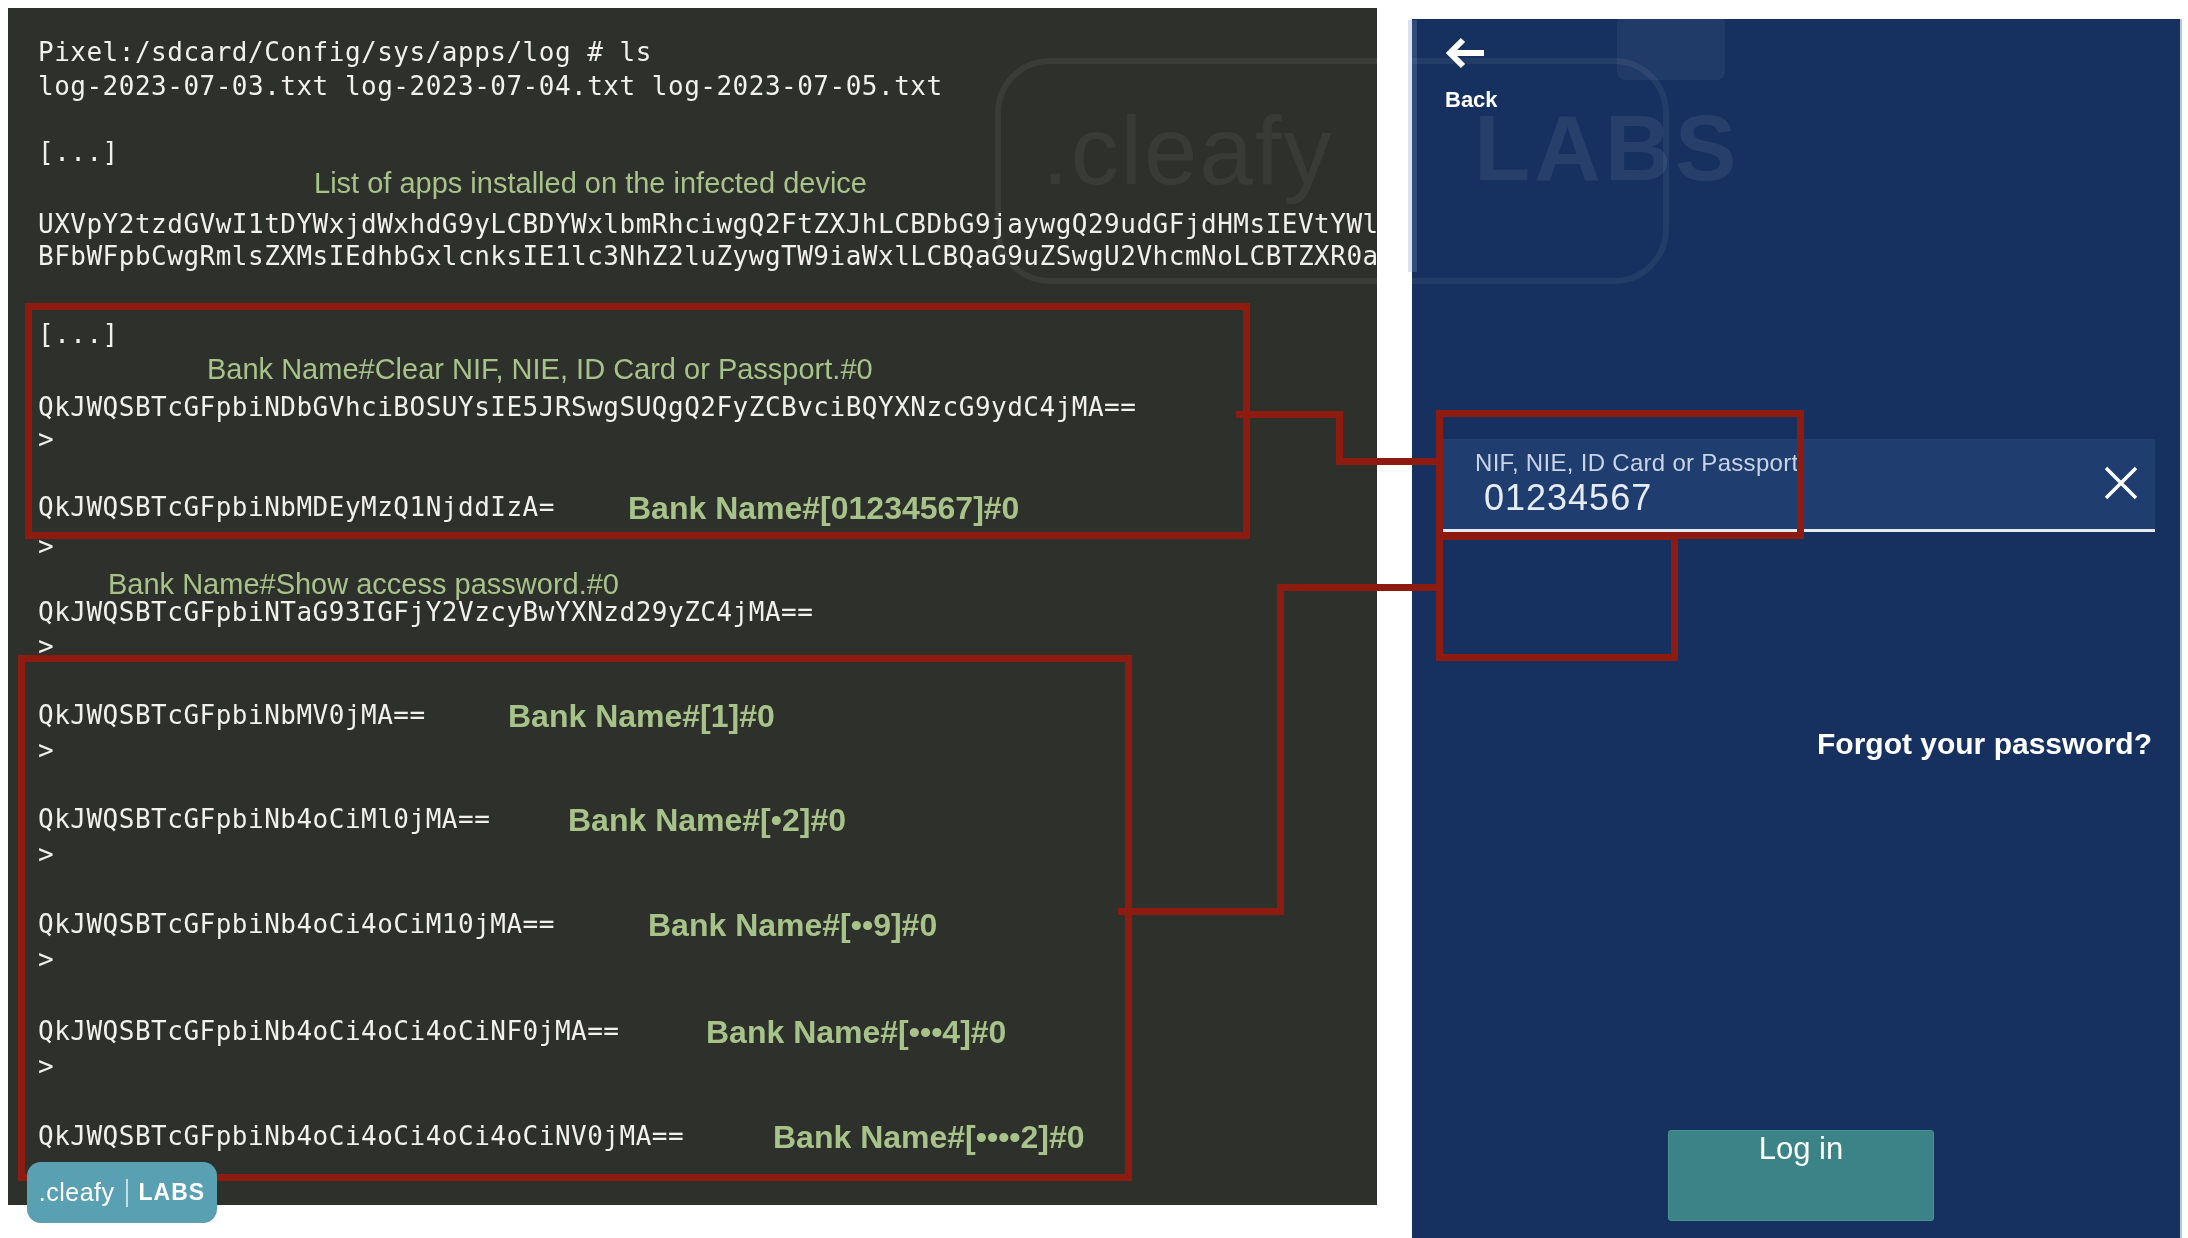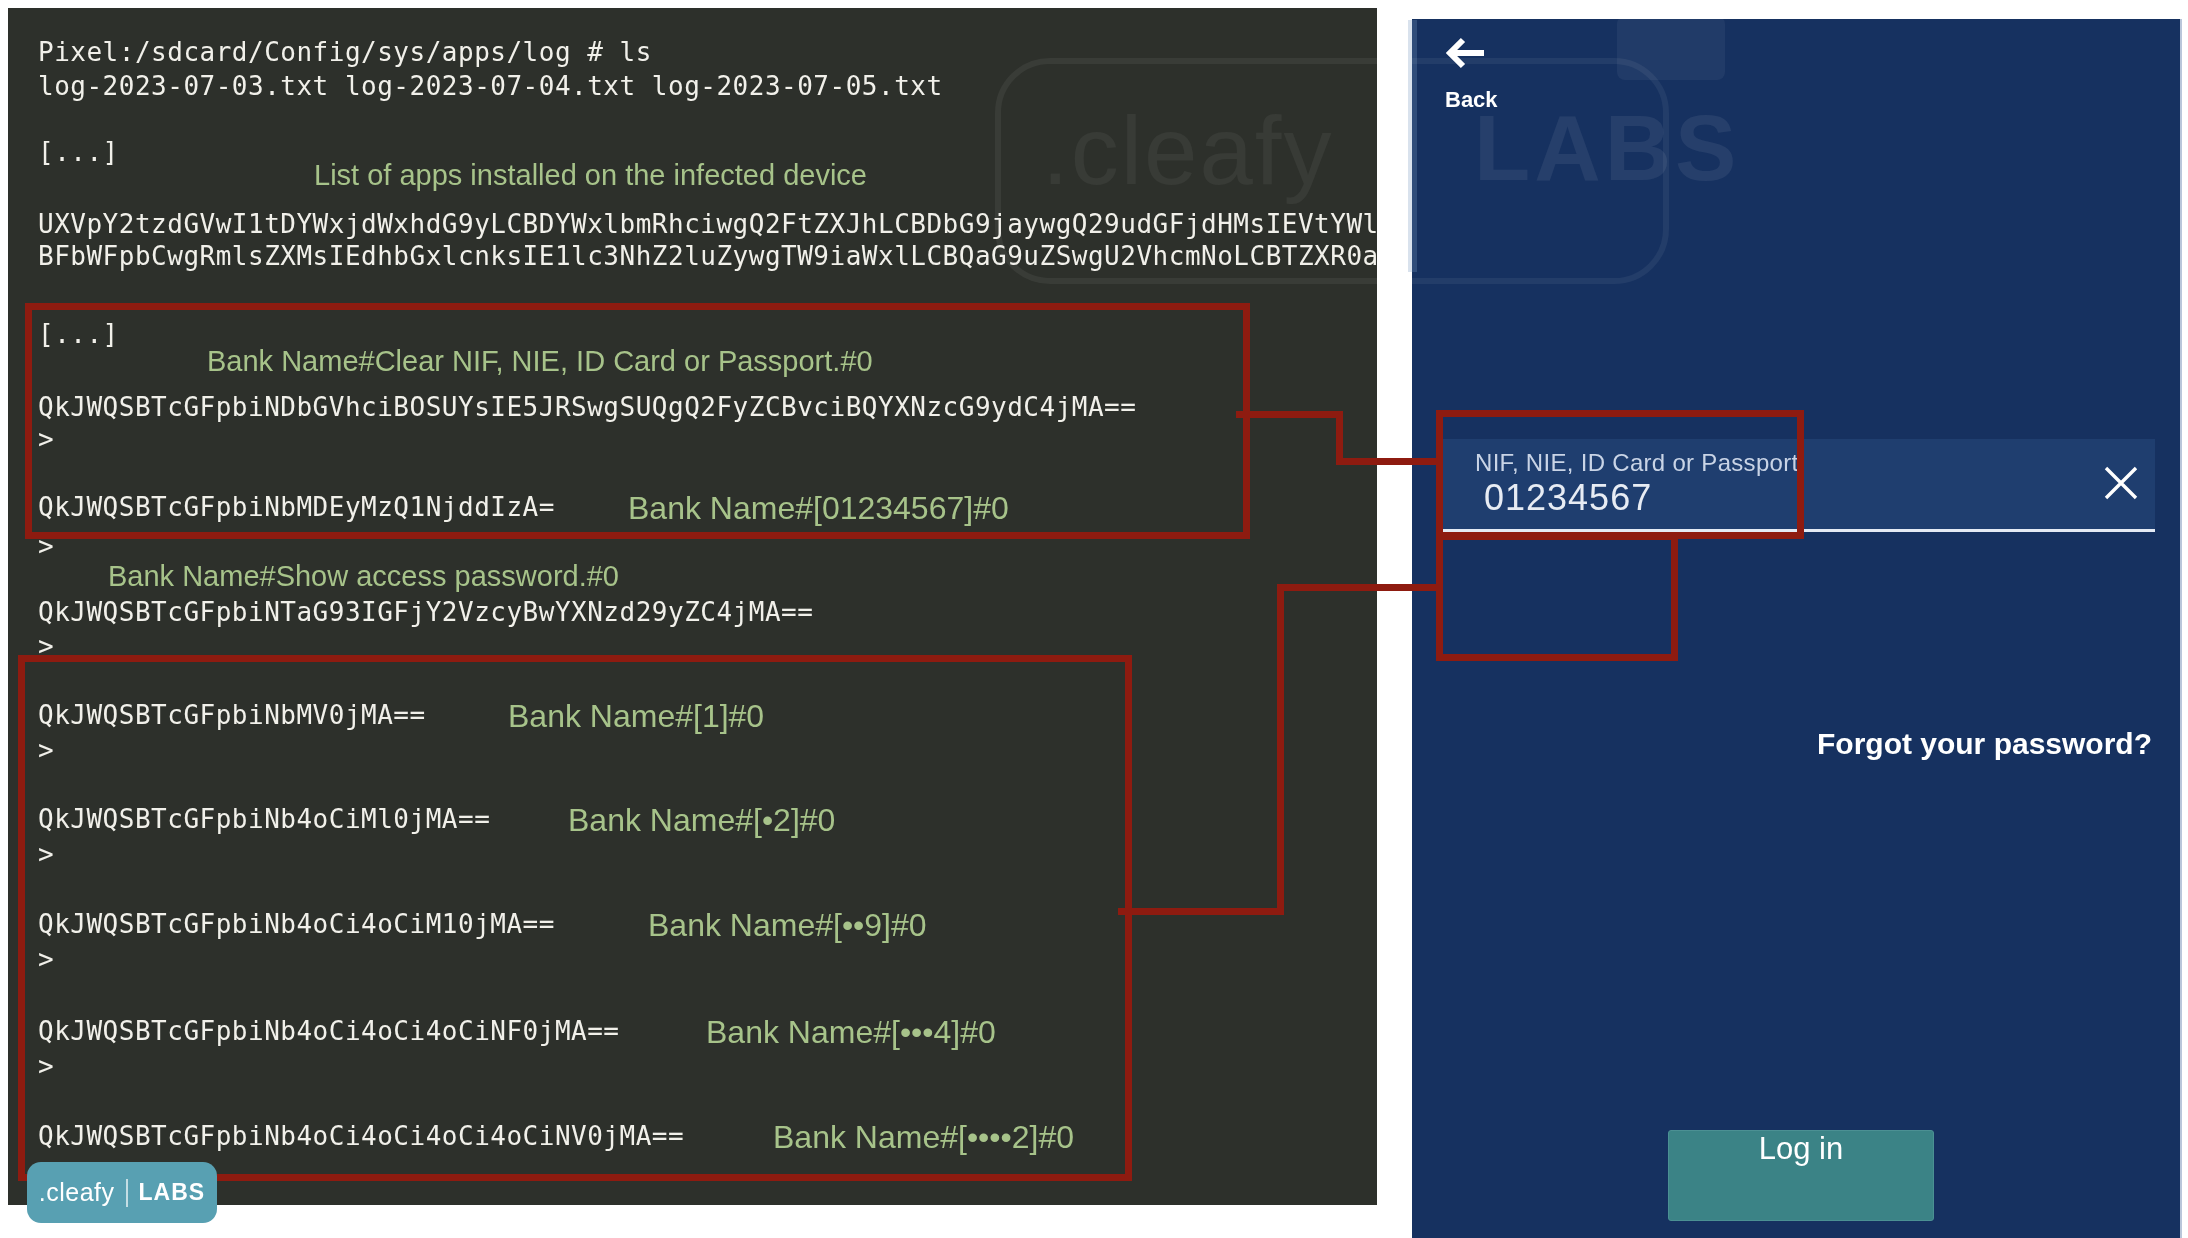--- a/index.html
+++ b/index.html
@@ -3,22 +3,22 @@
 <meta charset="utf-8">
 <style>
   html,body{margin:0;padding:0;background:#ffffff;}
   .canvas{position:relative;width:2188px;height:1238px;background:#ffffff;overflow:hidden;}
 
   
   .terminal{position:absolute;left:8px;top:8px;width:1369px;height:1197px;background:#2d302b;overflow:hidden;}
   .tl{position:absolute;left:0;width:100%;height:40px;}
   .tl span{position:absolute;top:0;}
   .m{font-family:"DejaVu Sans Mono","Liberation Mono",monospace;font-size:26px;line-height:32px;color:#f1f0ea;white-space:pre;letter-spacing:.5px;}
-  .g{font-family:"Liberation Sans","DejaVu Sans",sans-serif;font-size:29px;line-height:34px;color:#a7c38a;white-space:pre;}
-  .gb{font-family:"Liberation Sans","DejaVu Sans",sans-serif;font-size:32px;line-height:34px;font-weight:normal;color:#a7c38a;white-space:pre;top:-5px;}
+  .g{font-family:"Liberation Sans","DejaVu Sans",sans-serif;font-size:29px;line-height:34px;color:#a7c38a;white-space:pre;margin-top:8px;}
+  .gb{font-family:"Liberation Sans","DejaVu Sans",sans-serif;font-size:32px;line-height:34px;font-weight:bold;color:#a7c38a;white-space:pre;top:-5px;}
 
   
   .rbox{position:absolute;border:7px solid #8e1b10;background:transparent;}
   .rline{position:absolute;background:#8e1b10;}
 
   
   .wm-box{position:absolute;left:995px;top:58px;width:662px;height:214px;border:6px solid rgba(255,255,255,0.06);border-radius:55px;}
   .wm-cleafy{position:absolute;left:1042px;top:96px;font-family:"Liberation Sans",sans-serif;font-weight:300;font-size:96px;color:rgba(255,255,255,0.055);letter-spacing:2px;}
   .wm-labs{position:absolute;left:1474px;top:96px;font-family:"Liberation Sans",sans-serif;font-weight:bold;font-size:92px;color:rgba(255,255,255,0.07);letter-spacing:4px;}
   .wm-bar{position:absolute;left:1408px;top:20px;width:9px;height:252px;background:rgba(120,150,190,0.28);}

